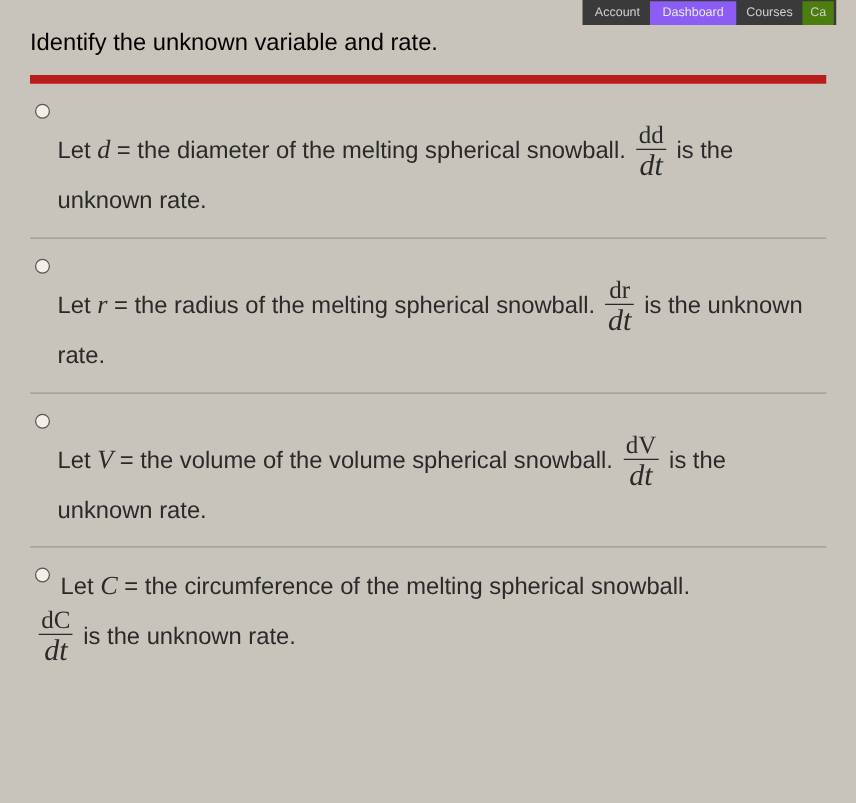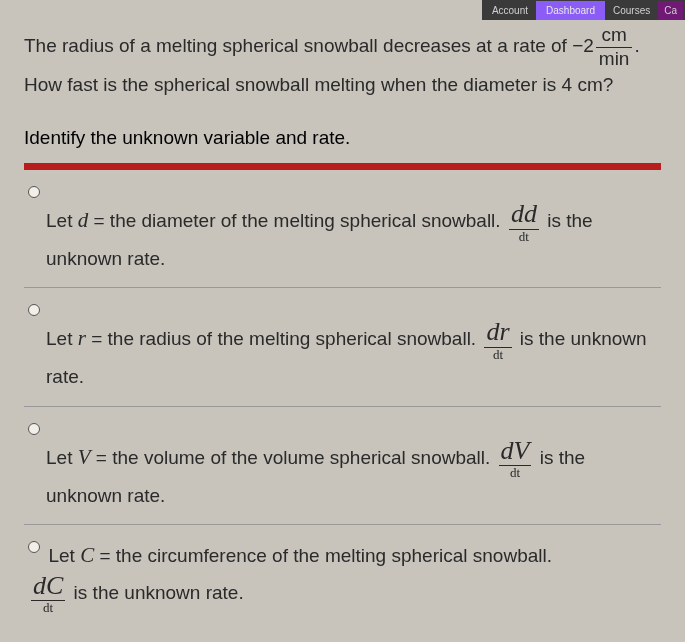--- a/index.html
+++ b/index.html
@@ -11,39 +11,39 @@
       font-family: 'Helvetica Neue', Arial, sans-serif;
       background: #c8c4bc;
       width: 685px;
       height: 642px;
       overflow: hidden;
       position: relative;
     }
     .topnav {
       position: absolute;
       top: 0;
-      right: 0;
+      right: 16px;
       height: 20px;
       background: #3a3a3a;
       display: flex;
       align-items: center;
       font-size: 10px;
       color: #d0d0d0;
       padding: 0 2px;
     }
     .topnav span {
       padding: 0 8px;
     }
     .topnav .active {
       background: #8b5cf6;
       color: #e8e8e8;
       padding: 4px 10px;
     }
     .topnav .ca {
-      background: #701a75;
+      background: #4d7c0f;
       color: #d0d0d0;
       padding: 4px 6px;
     }
     .content {
       padding: 24px 24px 0 24px;
     }
     .question-text {
       font-size: 19px;
       line-height: 1.5;
       color: #2a2a2a;
@@ -118,47 +118,43 @@
       display: inline-block;
       vertical-align: middle;
       text-align: center;
       margin: 0 3px;
       font-family: 'Times New Roman', serif;
     }
     .smallfrac .num {
       display: block;
       border-bottom: 1.5px solid #2a2a2a;
       padding: 0 2px;
-      font-style: italic;
-      font-size: 26px;
+      font-size: 20px;
       line-height: 1.1;
     }
     .smallfrac .den {
       display: block;
       padding: 0 2px;
-      font-size: 13px;
+      font-style: italic;
+      font-size: 24px;
       line-height: 1.1;
     }
   </style>
 </head>
 <body>
 
 <div class="topnav">
   <span>Account</span>
   <span class="active">Dashboard</span>
   <span>Courses</span>
   <span class="ca">Ca</span>
 </div>
 
 <div class="content">
 
-  <div class="question-text">
-    <span>The radius of a melting spherical snowball decreases at a rate of</span>
-    <span>−2</span><span class="frac"><span class="num">cm</span><span class="den">min</span></span><span>. How fast is the spherical snowball melting when the diameter is 4 cm?</span>
-  </div>
 
   <div class="instruction">Identify the unknown variable and rate.</div>
 
   <div class="options">
 
     <div class="option">
       <span class="radio"></span>
       <span class="option-text">
         <span>Let </span><span class="it">d</span><span> = the diameter of the melting spherical snowball. </span><span class="smallfrac"><span class="num">dd</span><span class="den">dt</span></span><span> is the unknown rate.</span>
       </span>

